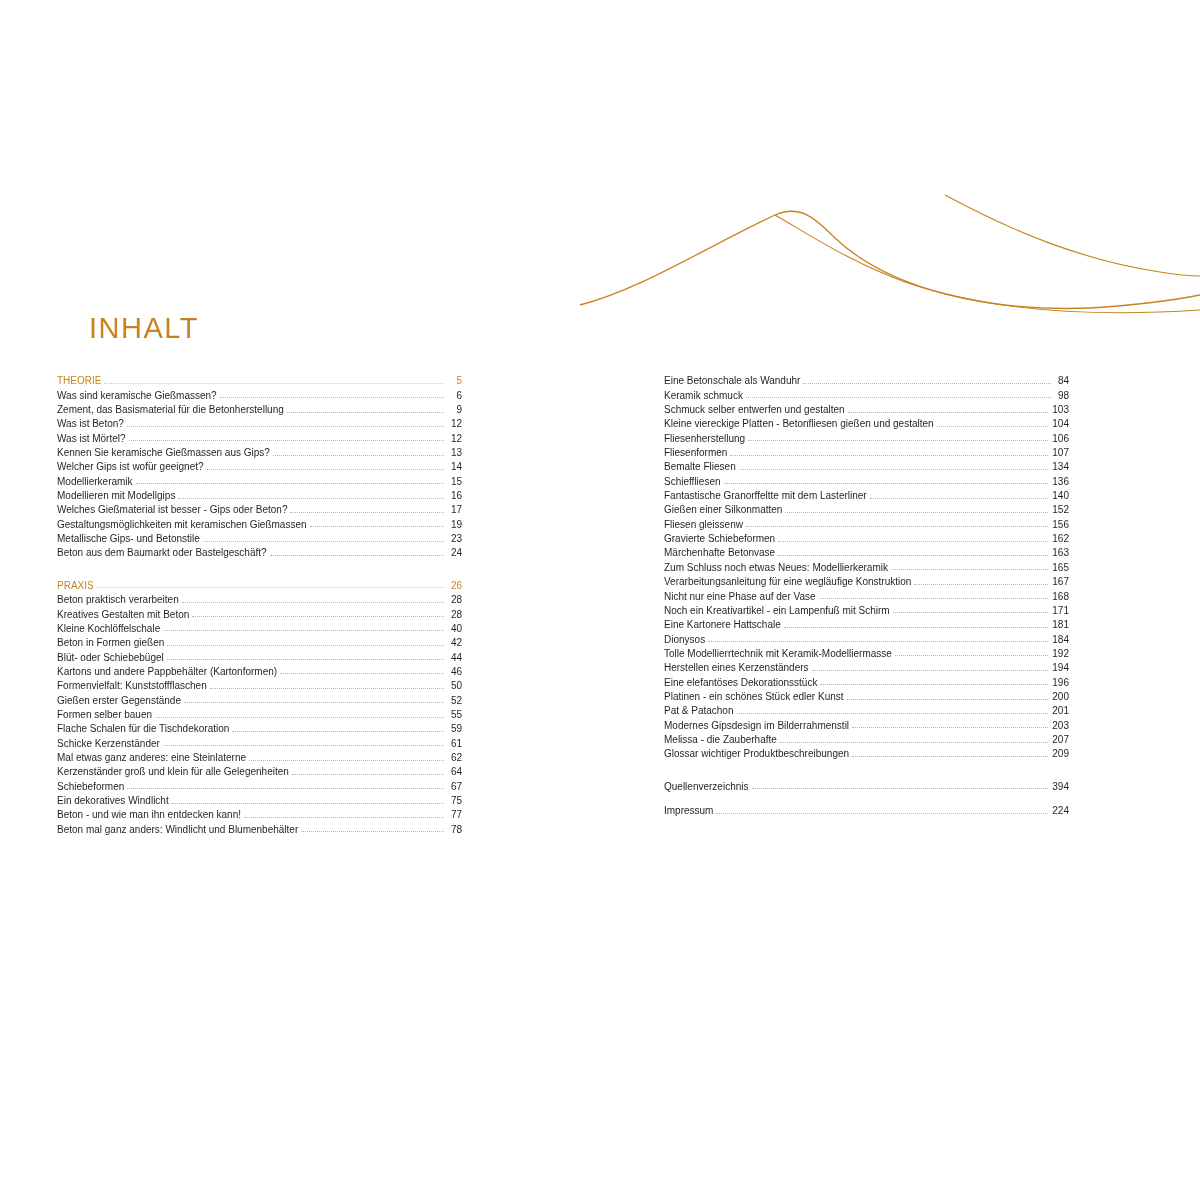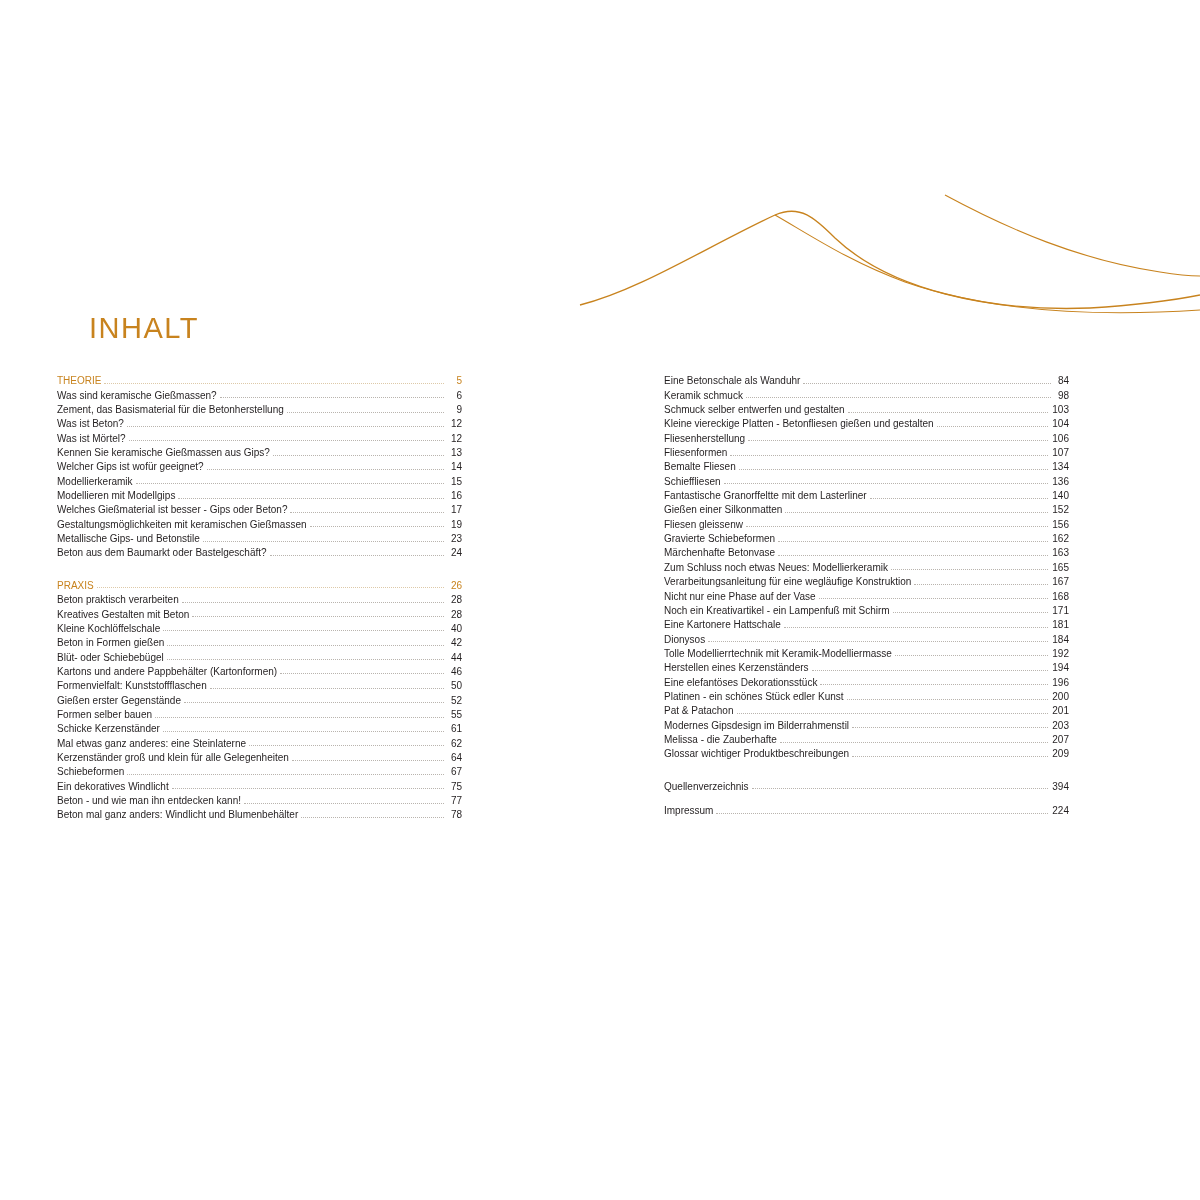--- a/index.html
+++ b/index.html
@@ -209,20 +209,25 @@
         <span class="lbl">Gießen erster Gegenstände</span>
         <span class="dots"></span>
         <span class="pg">52</span>
       </div>
       <div class="entry">
         <span class="lbl">Formen selber bauen</span>
         <span class="dots"></span>
         <span class="pg">55</span>
       </div>
       <div class="entry">
+        <span class="lbl">Flache Schalen für die Tischdekoration</span>
+        <span class="dots"></span>
+        <span class="pg">59</span>
+      </div>
+      <div class="entry">
         <span class="lbl">Schicke Kerzenständer</span>
         <span class="dots"></span>
         <span class="pg">61</span>
       </div>
       <div class="entry">
         <span class="lbl">Mal etwas ganz anderes: eine Steinlaterne</span>
         <span class="dots"></span>
         <span class="pg">62</span>
       </div>
       <div class="entry">

